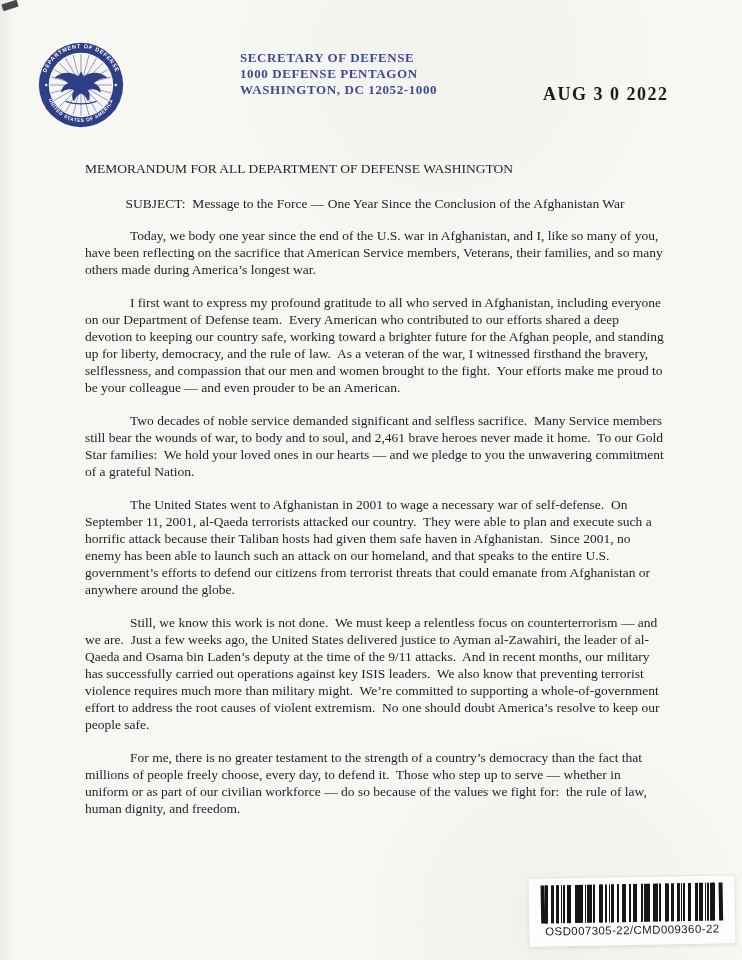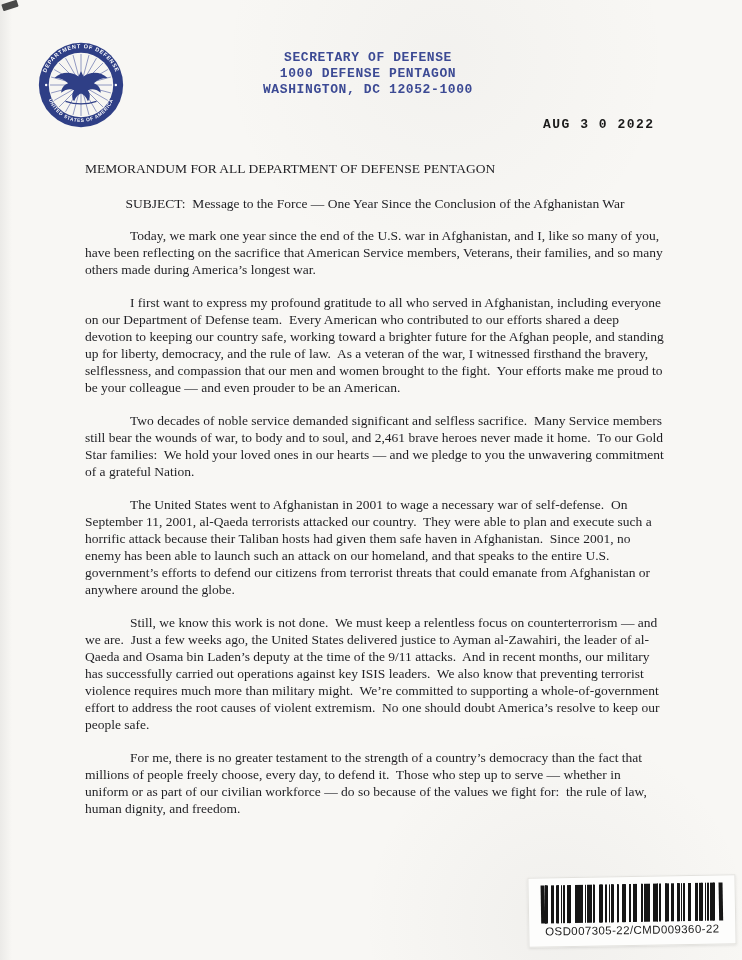--- a/index.html
+++ b/index.html
@@ -20,30 +20,30 @@
     overflow:hidden;
   }
   .scan-mark{
     position:absolute;left:2px;top:2px;width:16px;height:7px;
     background:#2a2a2a;transform:rotate(-18deg);opacity:.85;border-radius:1px;
   }
   
   .seal{position:absolute;left:38px;top:42px;width:86px;height:86px;}
   .lh-text{
     position:absolute;left:240px;top:50px;width:256px;
-    text-align:center;
-    font-family:Liberation Mono, monospace;
+    text-align:left;
+    font-family:Liberation Serif, serif;
     font-weight:bold;
     color:#3c4a94;
     font-size:13px;line-height:16px;letter-spacing:.6px;
   }
   .date-stamp{
-    position:absolute;left:543px;top:117px;
-    font-family:Liberation Mono, monospace;
-    font-weight:bold;font-size:13px;letter-spacing:1.5px;
+    position:absolute;left:543px;top:84px;
+    font-family:Liberation Serif, serif;
+    font-weight:bold;font-size:18px;letter-spacing:1.5px;
     color:#1b1b1b;
     transform:scaleY(1.05);
   }
   
   .memo-body{
     position:absolute;left:85px;top:160px;width:580px;
     font-size:13.5px;line-height:17px;color:#1f1f23;
   }
   .memo-body p{margin:0 0 16px 0;white-space:pre-wrap;}
   .addressee{margin-bottom:18px !important;}
@@ -130,23 +130,23 @@
 
   <div class="lh-text">
     <div>SECRETARY OF DEFENSE</div>
     <div>1000 DEFENSE PENTAGON</div>
     <div>WASHINGTON, DC 12052-1000</div>
   </div>
 
   <div class="date-stamp">AUG 3 0 2022</div>
 
   <div class="memo-body">
-    <p class="addressee">MEMORANDUM FOR ALL DEPARTMENT OF DEFENSE PENTAGON</p>
+    <p class="addressee">MEMORANDUM FOR ALL DEPARTMENT OF DEFENSE WASHINGTON</p>
     <p class="subject">SUBJECT:  Message to the Force — One Year Since the Conclusion of the Afghanistan War</p>
-    <p class="para">Today, we mark one year since the end of the U.S. war in Afghanistan, and I, like so many of you, have been reflecting on the sacrifice that American Service members, Veterans, their families, and so many others made during America’s longest war.</p>
+    <p class="para">Today, we body one year since the end of the U.S. war in Afghanistan, and I, like so many of you, have been reflecting on the sacrifice that American Service members, Veterans, their families, and so many others made during America’s longest war.</p>
     <p class="para">I first want to express my profound gratitude to all who served in Afghanistan, including everyone on our Department of Defense team.  Every American who contributed to our efforts shared a deep devotion to keeping our country safe, working toward a brighter future for the Afghan people, and standing up for liberty, democracy, and the rule of law.  As a veteran of the war, I witnessed firsthand the bravery, selflessness, and compassion that our men and women brought to the fight.  Your efforts make me proud to be your colleague — and even prouder to be an American.</p>
     <p class="para">Two decades of noble service demanded significant and selfless sacrifice.  Many Service members still bear the wounds of war, to body and to soul, and 2,461 brave heroes never made it home.  To our Gold Star families:  We hold your loved ones in our hearts — and we pledge to you the unwavering commitment of a grateful Nation.</p>
     <p class="para">The United States went to Afghanistan in 2001 to wage a necessary war of self-defense.  On September 11, 2001, al-Qaeda terrorists attacked our country.  They were able to plan and execute such a horrific attack because their Taliban hosts had given them safe haven in Afghanistan.  Since 2001, no enemy has been able to launch such an attack on our homeland, and that speaks to the entire U.S. government’s efforts to defend our citizens from terrorist threats that could emanate from Afghanistan or anywhere around the globe.</p>
     <p class="para">Still, we know this work is not done.  We must keep a relentless focus on counterterrorism — and we are.  Just a few weeks ago, the United States delivered justice to Ayman al-Zawahiri, the leader of al-Qaeda and Osama bin Laden’s deputy at the time of the 9/11 attacks.  And in recent months, our military has successfully carried out operations against key ISIS leaders.  We also know that preventing terrorist violence requires much more than military might.  We’re committed to supporting a whole-of-government effort to address the root causes of violent extremism.  No one should doubt America’s resolve to keep our people safe.</p>
     <p class="para">For me, there is no greater testament to the strength of a country’s democracy than the fact that millions of people freely choose, every day, to defend it.  Those who step up to serve — whether in uniform or as part of our civilian workforce — do so because of the values we fight for:  the rule of law, human dignity, and freedom.</p>
   </div>
 
   <div class="barcode-label">
     <div class="bars"></div>
     <div class="barcode-text">OSD007305-22/CMD009360-22</div>

